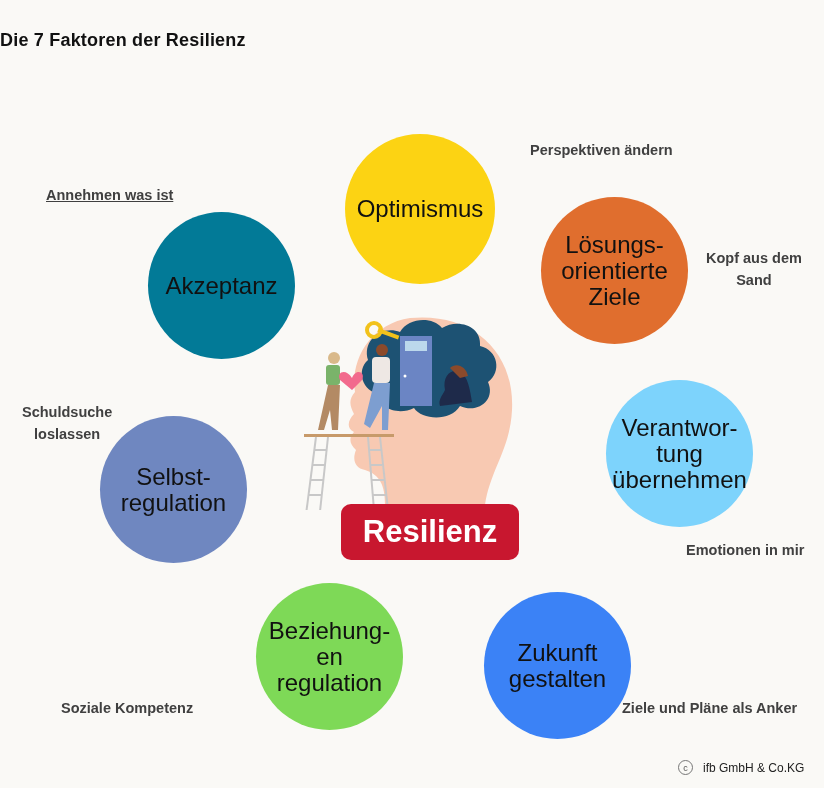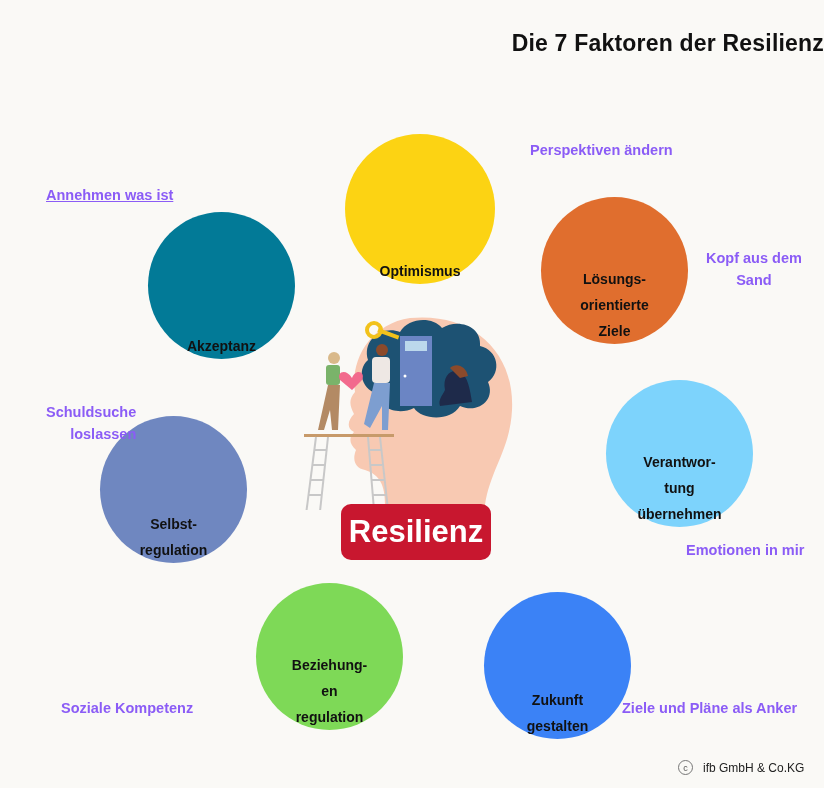--- a/index.html
+++ b/index.html
@@ -1,25 +1,25 @@
 <!DOCTYPE html>
 <html><head>
 <meta charset="utf-8">
 <style>
   html, body { margin:0; padding:0; }
   body { width:824px; height:788px; background:#faf9f6; position:relative; overflow:hidden;
          font-family:"Liberation Sans", "DejaVu Sans", sans-serif; color:#111; }
-  .title { position:absolute; left:0; width:824px; top:30px; text-align:right;
-           font-size:23px; font-weight:bold; letter-spacing:0.2px; }
-  .circle { position:absolute; border-radius:50%; display:flex; align-items:flex-end; justify-content:center;
-            text-align:center; font-weight:bold; font-size:14px; line-height:26px; color:#111; }
+  .title { position:absolute; left:0; width:824px; top:30px; text-align:left;
+           font-size:18px; font-weight:bold; letter-spacing:0.2px; }
+  .circle { position:absolute; border-radius:50%; display:flex; align-items:center; justify-content:center;
+            text-align:center; font-weight:normal; font-size:24px; line-height:26px; color:#111; }
   .circle span { white-space:pre-line; }
-  .note { position:absolute; font-weight:bold; font-size:14.5px; line-height:22px; color:#8b5cf6; text-align:center; white-space:pre-line; }
-  .note.left { text-align:right;margin-left:24px; }
-  .badge { position:absolute; left:341px; top:504px; width:150px; height:56px; background:#c8172f;
+  .note { position:absolute; font-weight:bold; font-size:14.5px; line-height:22px; color:#404040; text-align:center; white-space:pre-line; }
+  .note.left { text-align:center; }
+  .badge { position:absolute; left:341px; top:504px; width:178px; height:56px; background:#c8172f;
            border-radius:10px; color:#fff; font-weight:bold; font-size:31px; display:flex; align-items:center; justify-content:center; }
   .copyright { position:absolute; left:678px; top:760px; font-size:12px; color:#222; display:flex; align-items:center; gap:10px; }
   .copy-icon { width:13px; height:13px; border:1px solid #777; border-radius:50%; font-size:9px; display:flex; align-items:center; justify-content:center; color:#555; }
   svg.illus { position:absolute; left:290px; top:310px; }
 </style>
 </head>
 <body>
 
 <div class="title">Die 7 Faktoren der Resilienz</div>
 

